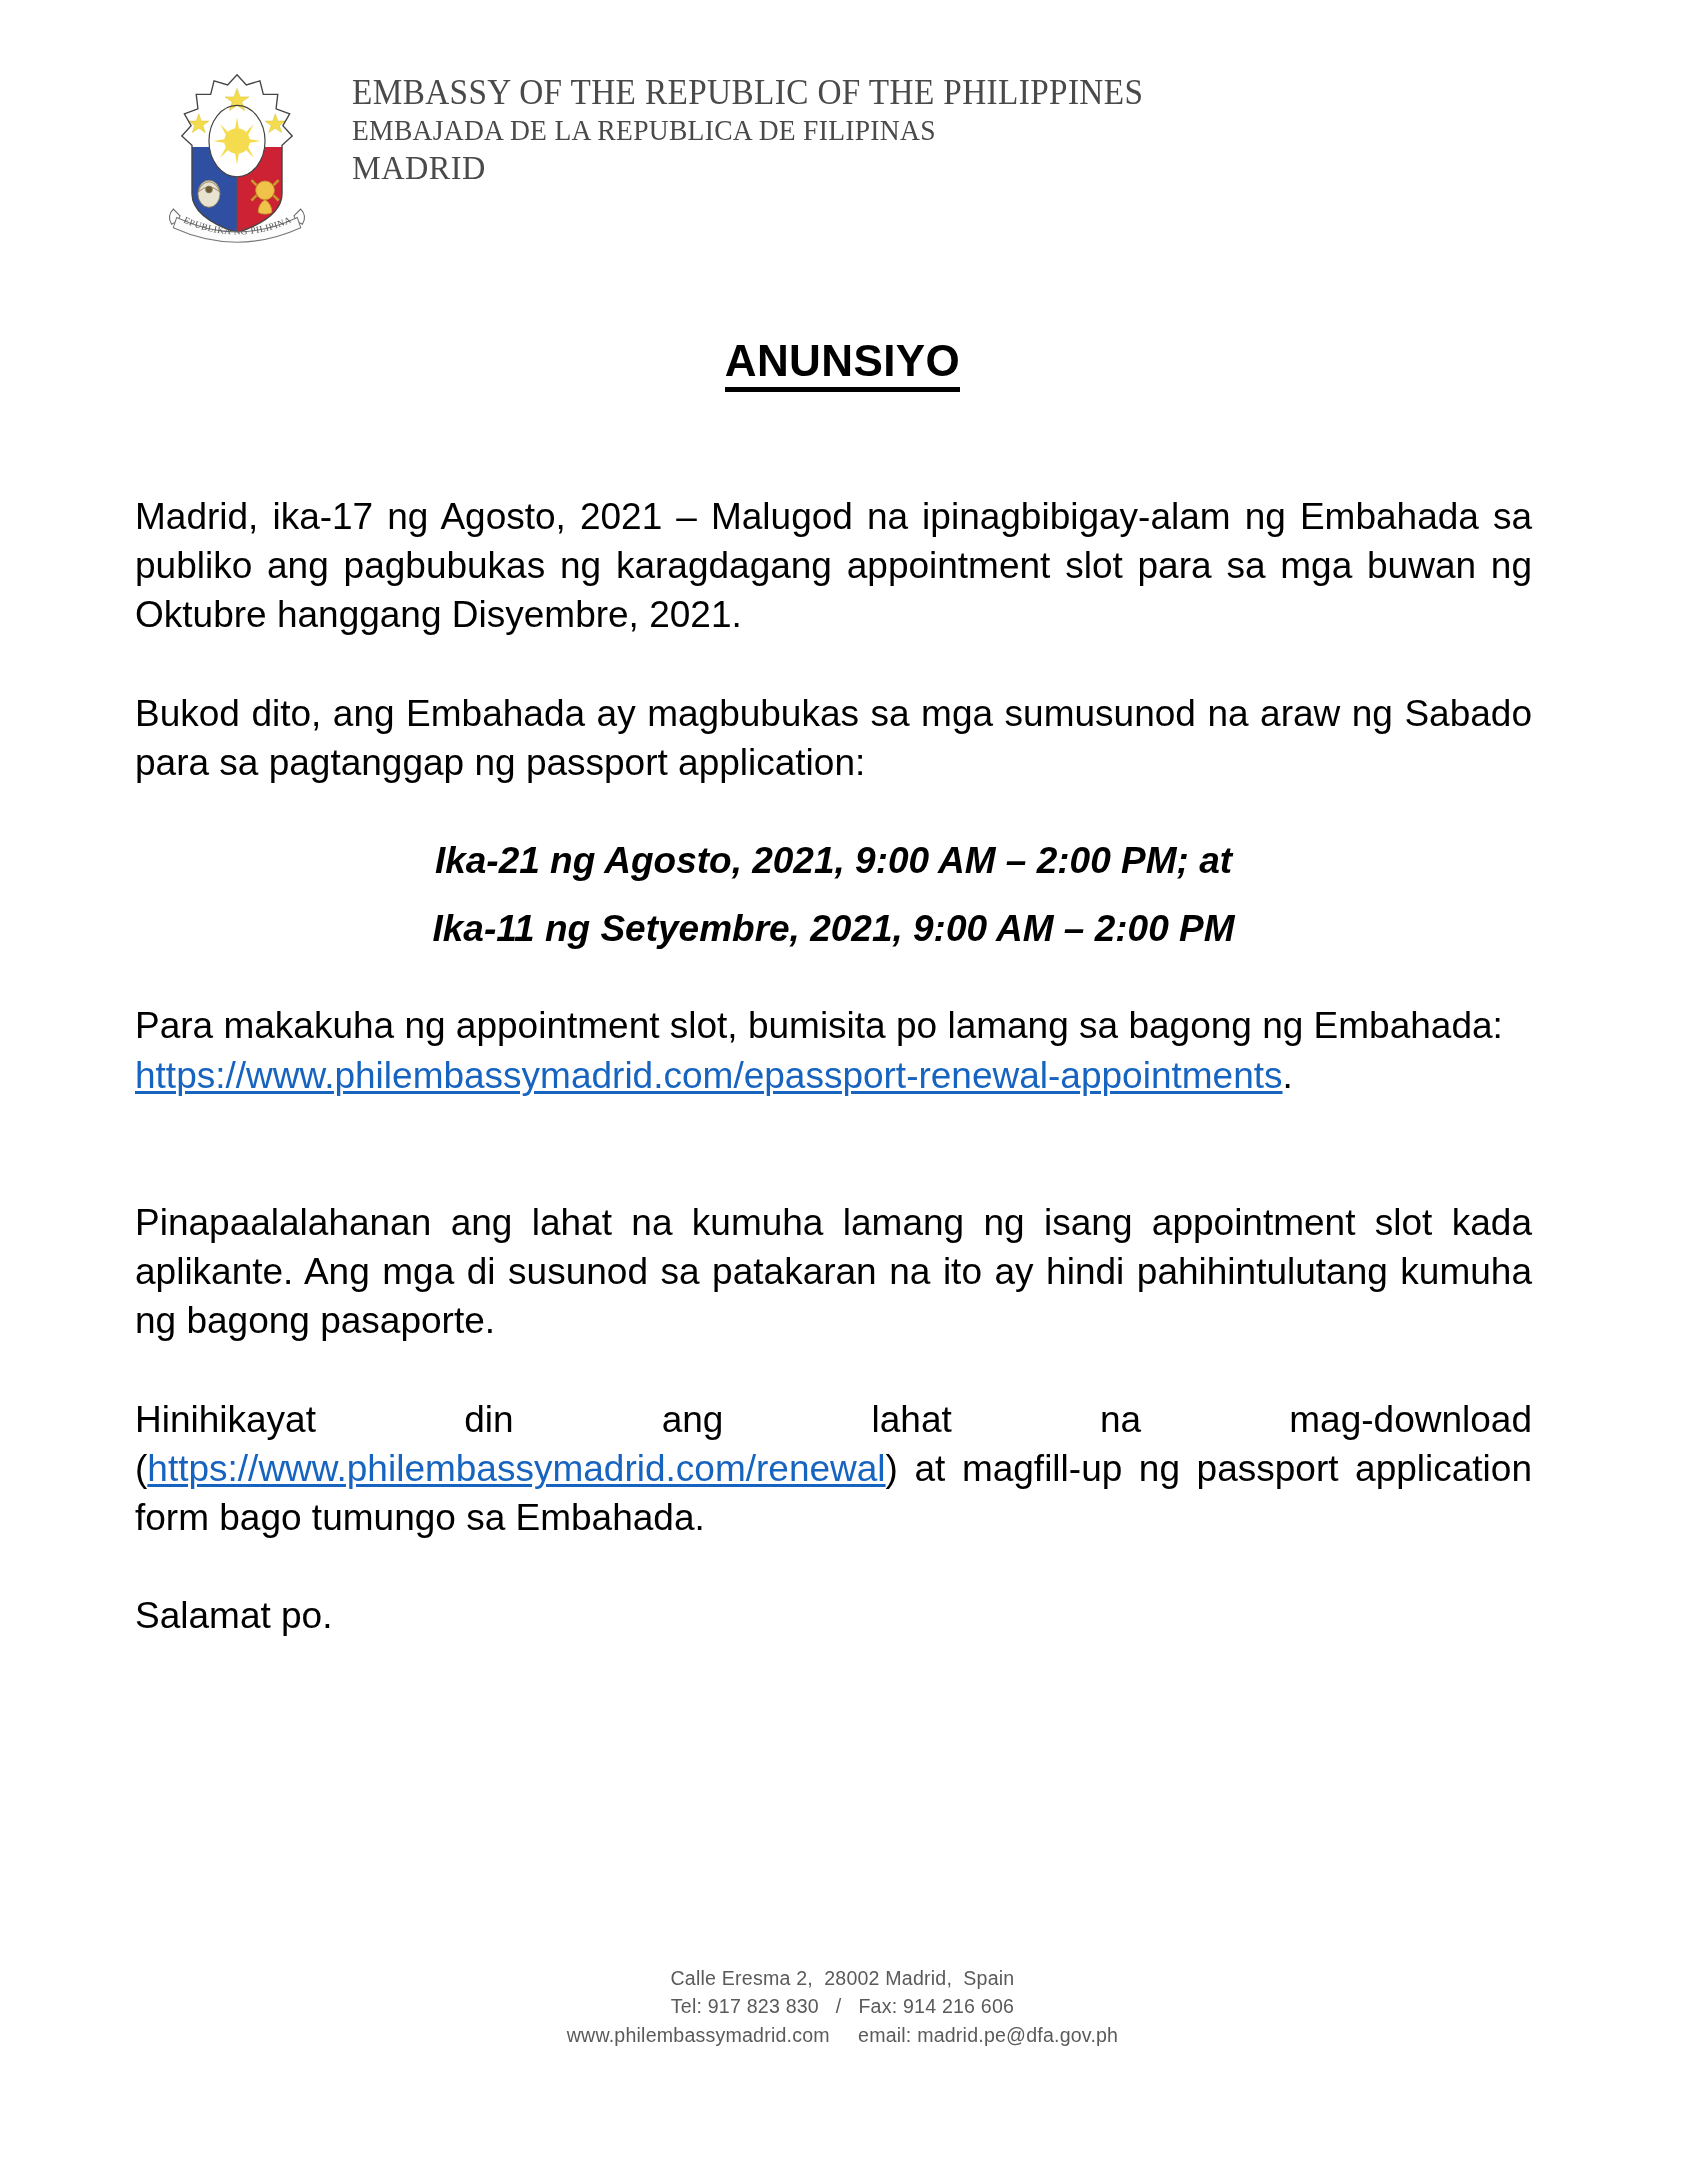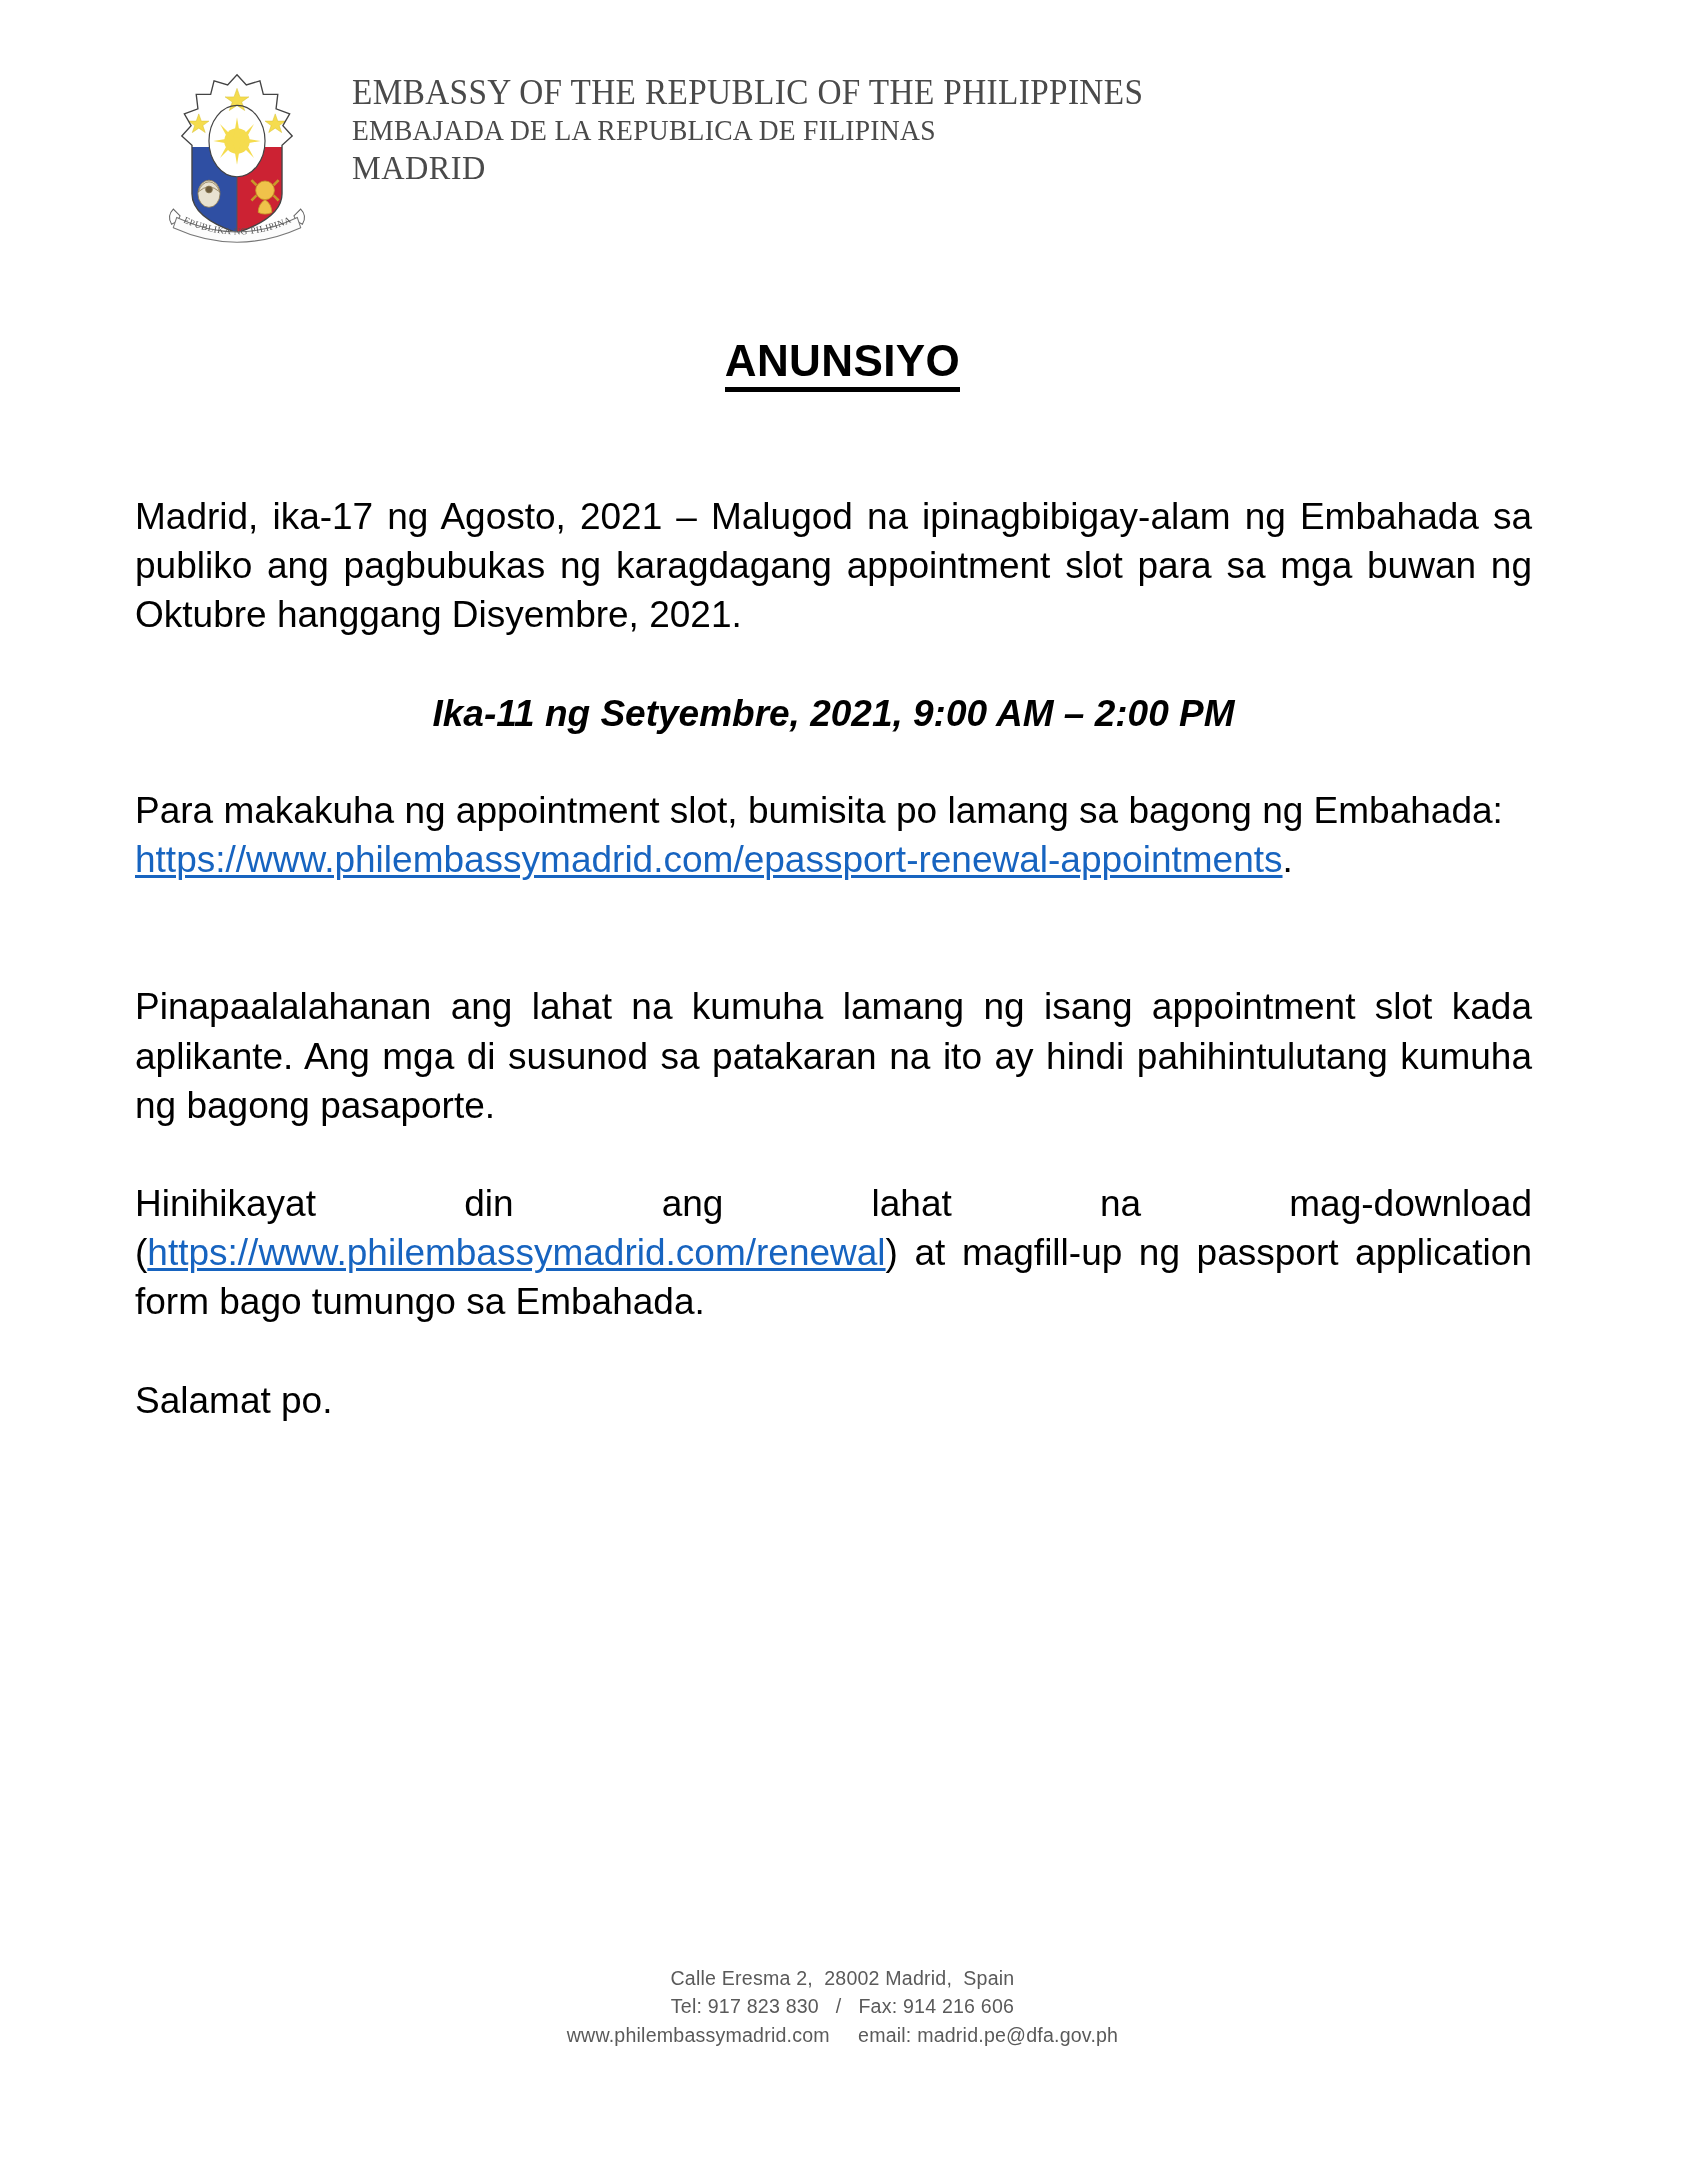--- a/index.html
+++ b/index.html
@@ -234,22 +234,24 @@
   </div>
 
   <div class="doc-title">
     <span>ANUNSIYO</span>
   </div>
 
   <div class="body-area">
 
     <p class="para">Madrid, ika-17 ng Agosto, 2021 – Malugod na ipinagbibigay-alam ng Embahada sa publiko ang pagbubukas ng karagdagang appointment slot para sa mga buwan ng Oktubre hanggang Disyembre, 2021.</p>
 
+    <p class="para">Bukod dito, ang Embahada ay magbubukas sa mga sumusunod   na araw ng Sabado para sa pagtanggap ng passport application:</p>
 
     <div class="dates">
+      <div class="dline">Ika-21 ng Agosto, 2021, 9:00 AM – 2:00 PM; at</div>
       <div class="dline">Ika-11 ng Setyembre, 2021, 9:00 AM – 2:00 PM</div>
     </div>
 
     <p class="para"><span>Para makakuha ng appointment slot, bumisita po lamang sa bagong ng Embahada:</span><span class="force-justify"><a class="link" href="#">https://www.philembassymadrid.com/epassport-renewal-appointments</a><span>.</span></span></p>
 
     <p class="para">Pinapaalalahanan ang lahat na kumuha lamang ng isang appointment slot kada aplikante. Ang mga di susunod sa patakaran na ito ay hindi pahihintulutang kumuha ng bagong pasaporte.</p>
 
     <p class="para"><span>Hinihikayat din ang lahat na mag-download (</span><a class="link" href="#">https://www.philembassymadrid.com/renewal</a><span>) at magfill-up ng passport application form bago tumungo sa Embahada.</span></p>
 
     <p class="para">Salamat po.</p>

